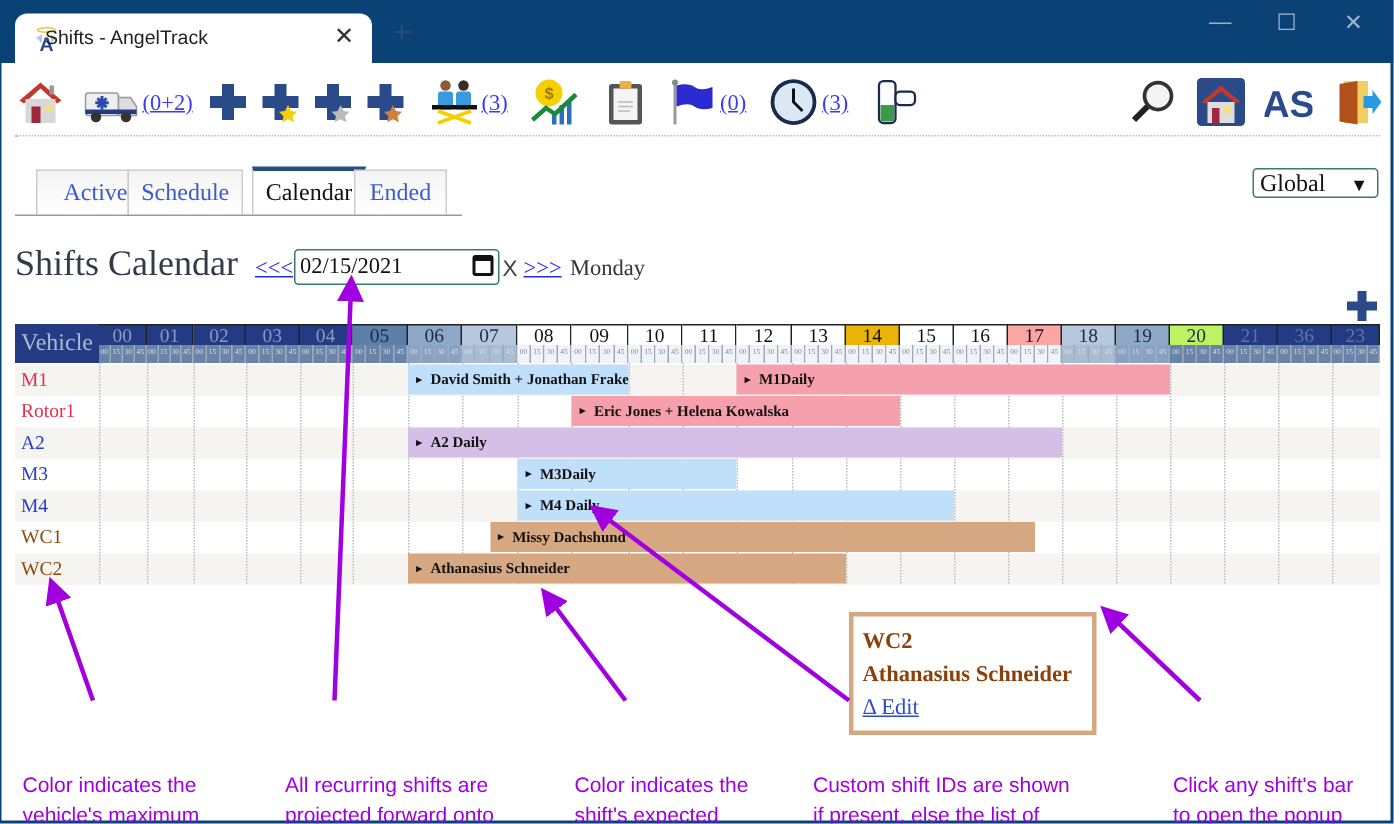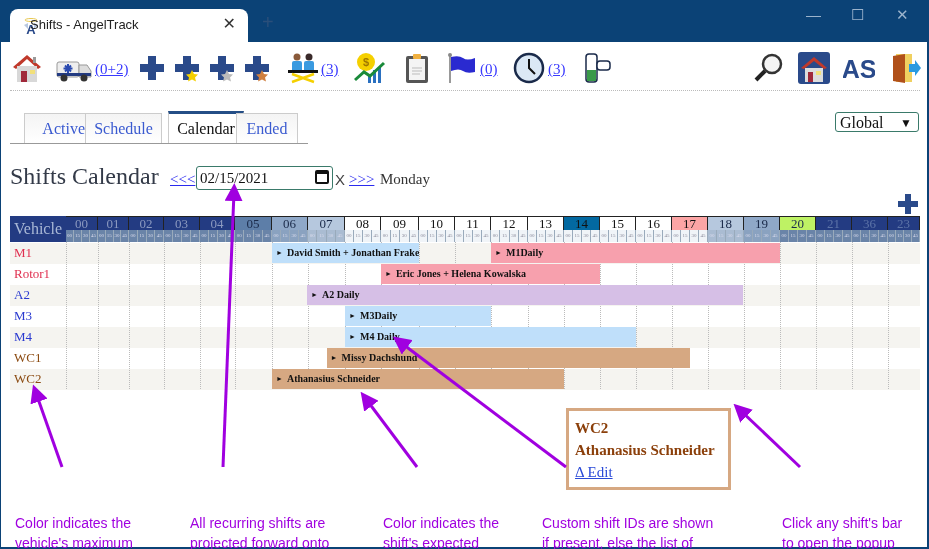--- a/index.html
+++ b/index.html
@@ -256,21 +256,21 @@
       <div class="hour" style="left: 481px; width: 37px; background: rgb(255, 255, 255); color: rgb(17, 17, 17); border-top: 1px solid rgb(34, 34, 34);">12</div>
       <div class="qtr" style="left: 481px; width: 9.25px; background: rgb(240, 244, 248); color: rgb(136, 136, 153);">00</div>
       <div class="qtr" style="left: 490.25px; width: 9.25px; background: rgb(240, 244, 248); color: rgb(136, 136, 153);">15</div>
       <div class="qtr" style="left: 499.5px; width: 9.25px; background: rgb(240, 244, 248); color: rgb(136, 136, 153);">30</div>
       <div class="qtr" style="left: 508.75px; width: 9.25px; background: rgb(240, 244, 248); color: rgb(136, 136, 153);">45</div>
       <div class="hour" style="left: 518px; width: 36px; background: rgb(255, 255, 255); color: rgb(17, 17, 17); border-top: 1px solid rgb(34, 34, 34);">13</div>
       <div class="qtr" style="left: 518px; width: 9px; background: rgb(240, 244, 248); color: rgb(136, 136, 153);">00</div>
       <div class="qtr" style="left: 527px; width: 9px; background: rgb(240, 244, 248); color: rgb(136, 136, 153);">15</div>
       <div class="qtr" style="left: 536px; width: 9px; background: rgb(240, 244, 248); color: rgb(136, 136, 153);">30</div>
       <div class="qtr" style="left: 545px; width: 9px; background: rgb(240, 244, 248); color: rgb(136, 136, 153);">45</div>
-      <div class="hour" style="left: 554px; width: 36px; background: #0369a1; color: rgb(17, 17, 17); border-top: 1px solid rgb(34, 34, 34);">14</div>
+      <div class="hour" style="left: 554px; width: 36px; background: #eab308; color: rgb(17, 17, 17); border-top: 1px solid rgb(34, 34, 34);">14</div>
       <div class="qtr" style="left: 554px; width: 9px; background: rgb(240, 244, 248); color: rgb(136, 136, 153);">00</div>
       <div class="qtr" style="left: 563px; width: 9px; background: rgb(240, 244, 248); color: rgb(136, 136, 153);">15</div>
       <div class="qtr" style="left: 572px; width: 9px; background: rgb(240, 244, 248); color: rgb(136, 136, 153);">30</div>
       <div class="qtr" style="left: 581px; width: 9px; background: rgb(240, 244, 248); color: rgb(136, 136, 153);">45</div>
       <div class="hour" style="left: 590px; width: 36px; background: rgb(255, 255, 255); color: rgb(17, 17, 17); border-top: 1px solid rgb(34, 34, 34);">15</div>
       <div class="qtr" style="left: 590px; width: 9px; background: rgb(240, 244, 248); color: rgb(136, 136, 153);">00</div>
       <div class="qtr" style="left: 599px; width: 9px; background: rgb(240, 244, 248); color: rgb(136, 136, 153);">15</div>
       <div class="qtr" style="left: 608px; width: 9px; background: rgb(240, 244, 248); color: rgb(136, 136, 153);">30</div>
       <div class="qtr" style="left: 617px; width: 9px; background: rgb(240, 244, 248); color: rgb(136, 136, 153);">45</div>
       <div class="hour" style="left: 626px; width: 36px; background: rgb(255, 255, 255); color: rgb(17, 17, 17); border-top: 1px solid rgb(34, 34, 34);">16</div>
@@ -354,21 +354,21 @@
       <div class="vline" style="left: 662px;"></div>
       <div class="vline" style="left: 698px;"></div>
       <div class="vline" style="left: 734px;"></div>
       <div class="vline" style="left: 770px;"></div>
       <div class="vline" style="left: 806px;"></div>
       <div class="vline" style="left: 842px;"></div>
       <div class="vline" style="left: 878px;"></div>
       <div class="bar" style="left: 262px; width: 147px; top: 27px; background: rgb(191, 223, 250);"><span class="tri">►</span><span>David Smith + Jonathan Frakes</span></div>
       <div class="bar" style="left: 481px; width: 289px; top: 27px; background: rgb(247, 160, 173);"><span class="tri">►</span><span>M1Daily</span></div>
       <div class="bar" style="left: 371px; width: 219px; top: 48px; background: rgb(247, 160, 173);"><span class="tri">►</span><span>Eric Jones + Helena Kowalska</span></div>
-      <div class="bar" style="left: 262px; width: 436px; top: 69px; background: rgb(214, 191, 230); margin-left: 35px;"><span class="tri">►</span><span>A2 Daily</span></div>
+      <div class="bar" style="left: 262px; width: 436px; top: 69px; background: rgb(214, 191, 230);"><span class="tri">►</span><span>A2 Daily</span></div>
       <div class="bar" style="left: 335px; width: 146px; top: 90px; background: rgb(191, 223, 250);"><span class="tri">►</span><span>M3Daily</span></div>
       <div class="bar" style="left: 335px; width: 291px; top: 111px; background: rgb(191, 223, 250);"><span class="tri">►</span><span>M4 Daily</span></div>
       <div class="bar" style="left: 316.5px; width: 363.5px; top: 132px; background: rgb(214, 168, 130);"><span class="tri">►</span><span>Missy Dachshund</span></div>
       <div class="bar" style="left: 262px; width: 292px; top: 153px; background: rgb(214, 168, 130);"><span class="tri">►</span><span>Athanasius Schneider</span></div>
     </div>
 
   <div class="popup">
     <div class="p1">WC2</div>
     <div class="p2">Athanasius Schneider</div>
     <div class="p3">Δ Edit</div>

